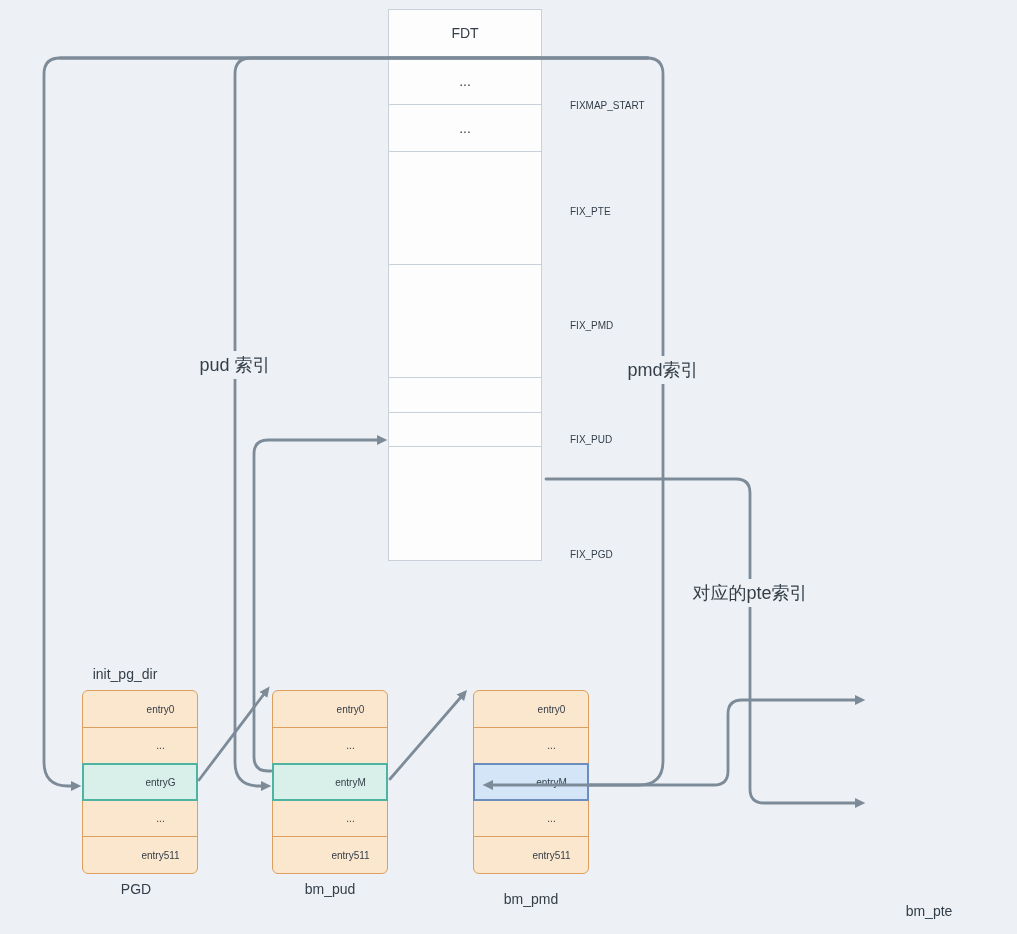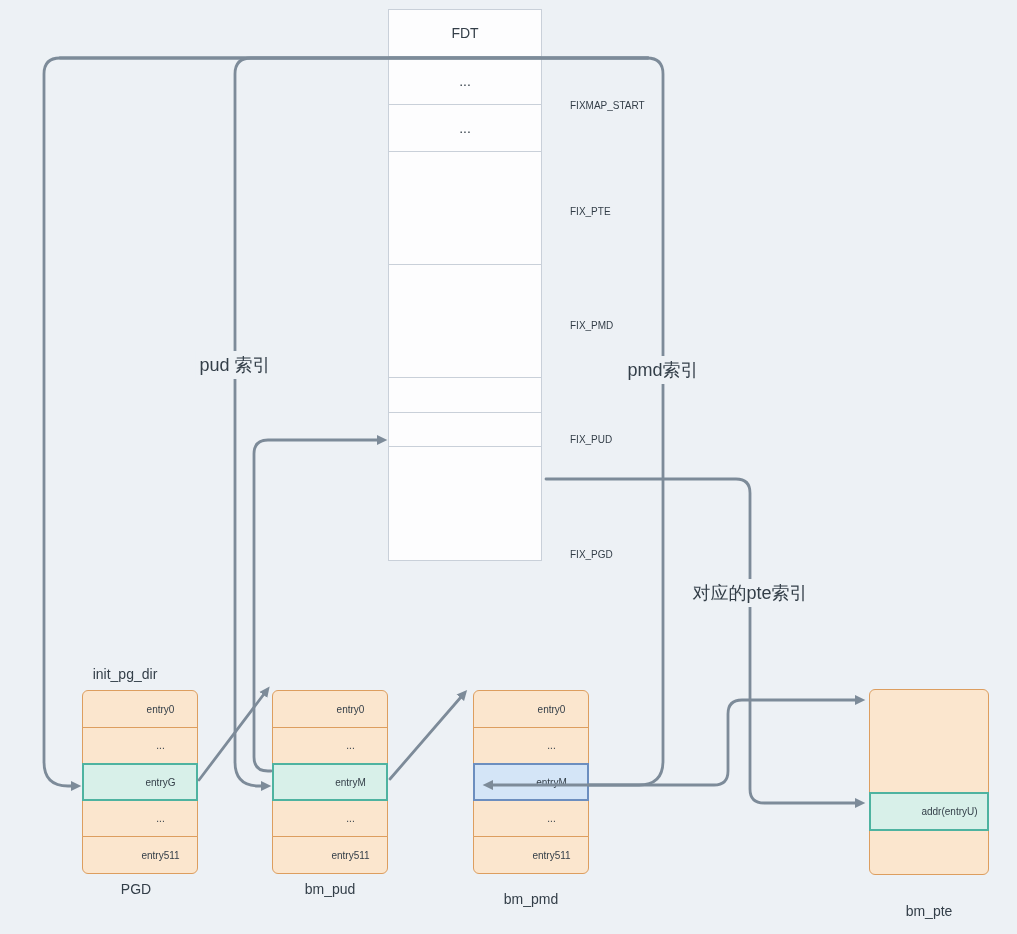--- a/index.html
+++ b/index.html
@@ -109,21 +109,16 @@
 
   <div class="ptable" style="left:473px;top:690px;width:116px">
     <div class="prow" style="height:38px;width:116px">entry0</div>
     <div class="prow" style="height:38px;width:116px">...</div>
     <div class="prow hl-blue" style="height:38px;width:116px">entryM</div>
     <div class="prow" style="height:38px;width:116px">...</div>
     <div class="prow" style="height:38px;width:116px">entry511</div>
   </div>
   <div class="tlabel" style="left:473px;top:891px;width:116px">bm_pmd</div>
 
-  <div class="ptable" style="left:869px;top:689px;width:120px">
-    <div class="prow" style="height:104px;width:120px"></div>
-    <div class="prow hl-teal" style="height:39px;width:120px">addr(entryU)</div>
-    <div class="prow" style="height:46px;width:120px"></div>
-  </div>
   <div class="tlabel" style="left:869px;top:903px;width:120px">bm_pte</div>
 
 
 </div>
 
 </body></html>

